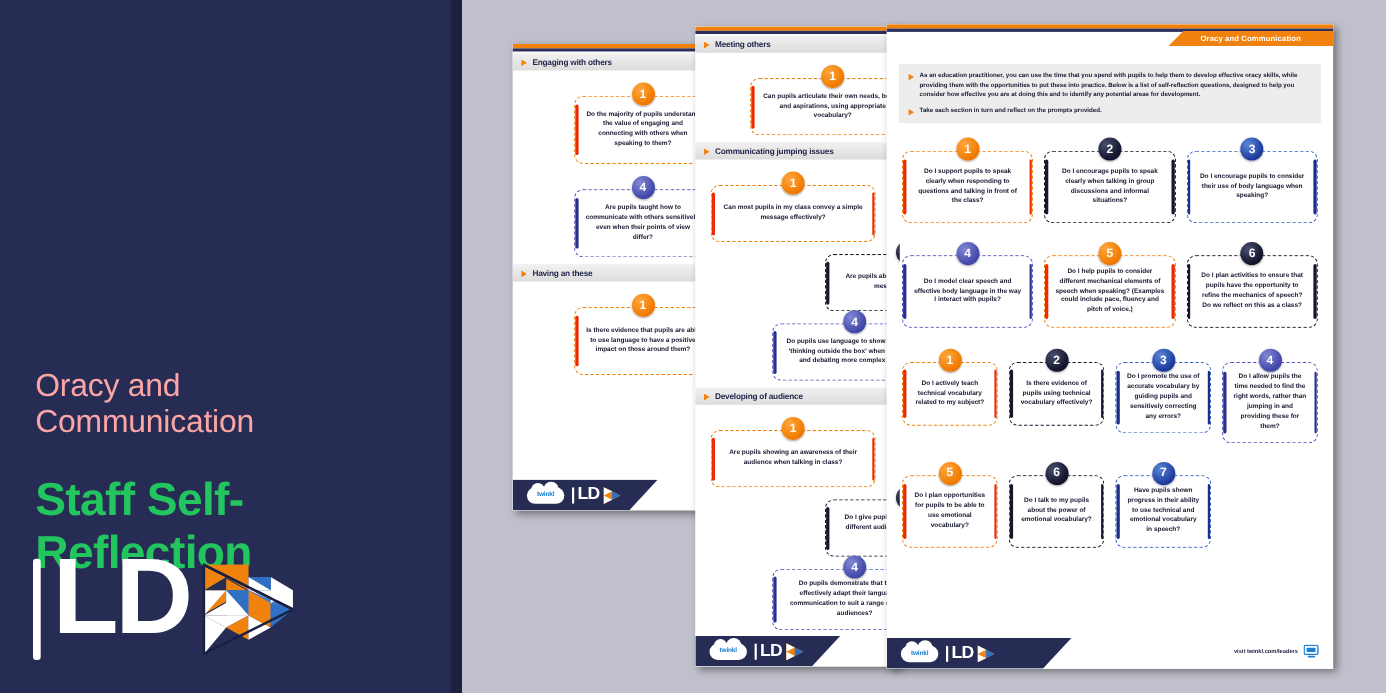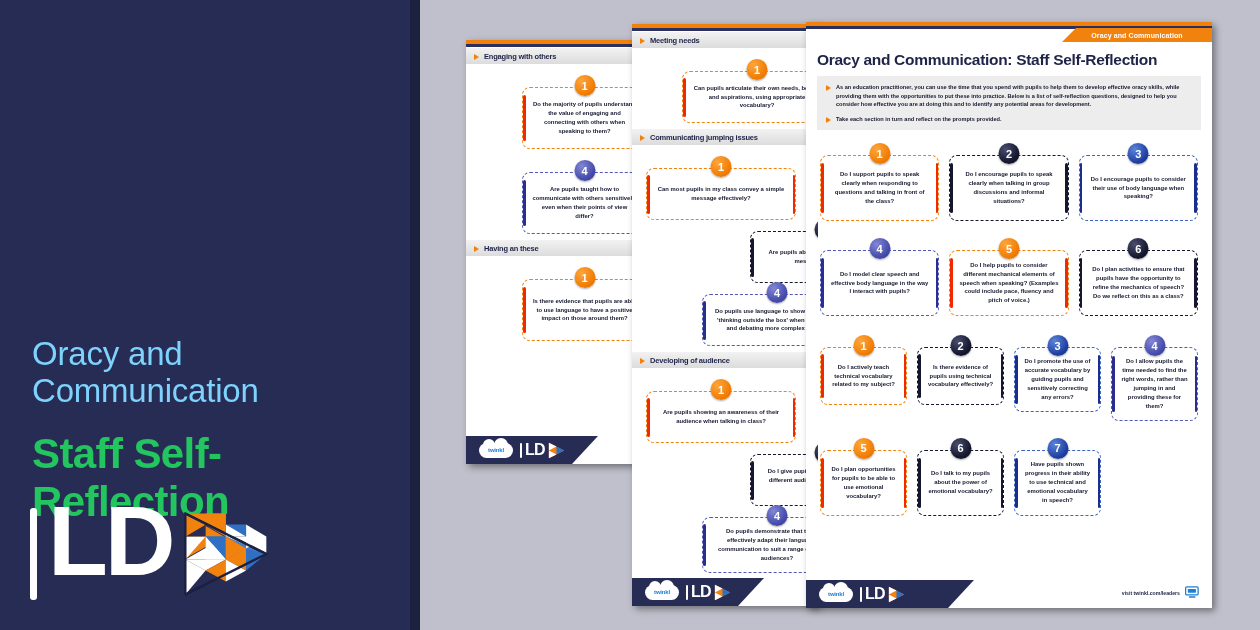--- a/index.html
+++ b/index.html
@@ -15,21 +15,21 @@
   .left-panel {
     position: absolute; left: 0; top: 0; width: 410px; height: 630px;
     background: #272c55;
   }
   .left-divider {
     position: absolute; left: 410px; top: 0; width: 10px; height: 630px;
     background: #1d2140;
   }
   .lp-sub {
     position: absolute; left: 32px; top: 335px; width: 340px;
-    color: #7dd3fc; font-size: 33px; line-height: 1.13; font-weight: 400;
+    color: #fca5a5; font-size: 29px; line-height: 1.13; font-weight: 400;
     letter-spacing: -0.2px;
   }
   .lp-title {
     position: absolute; left: 32px; top: 430px; width: 380px;
     color: #22c55e; font-size: 42px; font-weight: bold; letter-spacing: -0.6px;
   }
   
   .ld-logo { position: absolute; left: 30px; top: 500px; width: 220px; height: 110px; }
   .ld-bar {
     position: absolute; left: 0; top: 8px; width: 7px; height: 92px;
@@ -275,21 +275,21 @@
       </div>
     </div>
   </div>
 
   <div class="page page-mid">
     <div class="page-topbar"></div>
     <div class="page-topbar2"></div>
     <div class="page-inner" id="mid-content">
         <div class="sec-header small">
           <span class="tri"></span>
-          <span>Meeting needs</span>
+          <span>Meeting others</span>
         </div>
         <div style="position: relative;">
           <div style="display: flex; padding: 11px 0px 5px; margin-left: 50px; width: 150px;">
             <div class="card c-orange" style="width: 150px;">
               <div class="badge b-orange">1</div>
               <div class="card-body" style="min-height: 52px;">
                 <div class="card-text">Can pupils articulate their own needs, beliefs and aspirations, using appropriate vocabulary?</div>
               </div>
             </div>
           </div>
@@ -374,21 +374,20 @@
     </div>
   </div>
 
   <div class="page page-front">
     <div class="page-topbar"></div>
     <div class="page-topbar2"></div>
     <div class="corner-tab">Oracy and Communication</div>
 
     <div class="page-inner" style="top:20px;">
       <div class="pad">
-        <div class="doc-title">Oracy and Communication: Staff Self-Reflection</div>
         <div class="intro-box" id="intro-box">
             <div class="intro-row">
               <span class="tri"></span>
               <div class="intro-text">As an education practitioner, you can use the time that you spend with pupils to help them to develop effective oracy skills, while providing them with the opportunities to put these into practice. Below is a list of self-reflection questions, designed to help you consider how effective you are at doing this and to identify any potential areas for development.</div>
             </div>
             <div class="intro-row">
               <span class="tri"></span>
               <div class="intro-text">Take each section in turn and reflect on the prompts provided.</div>
             </div>
           </div>

